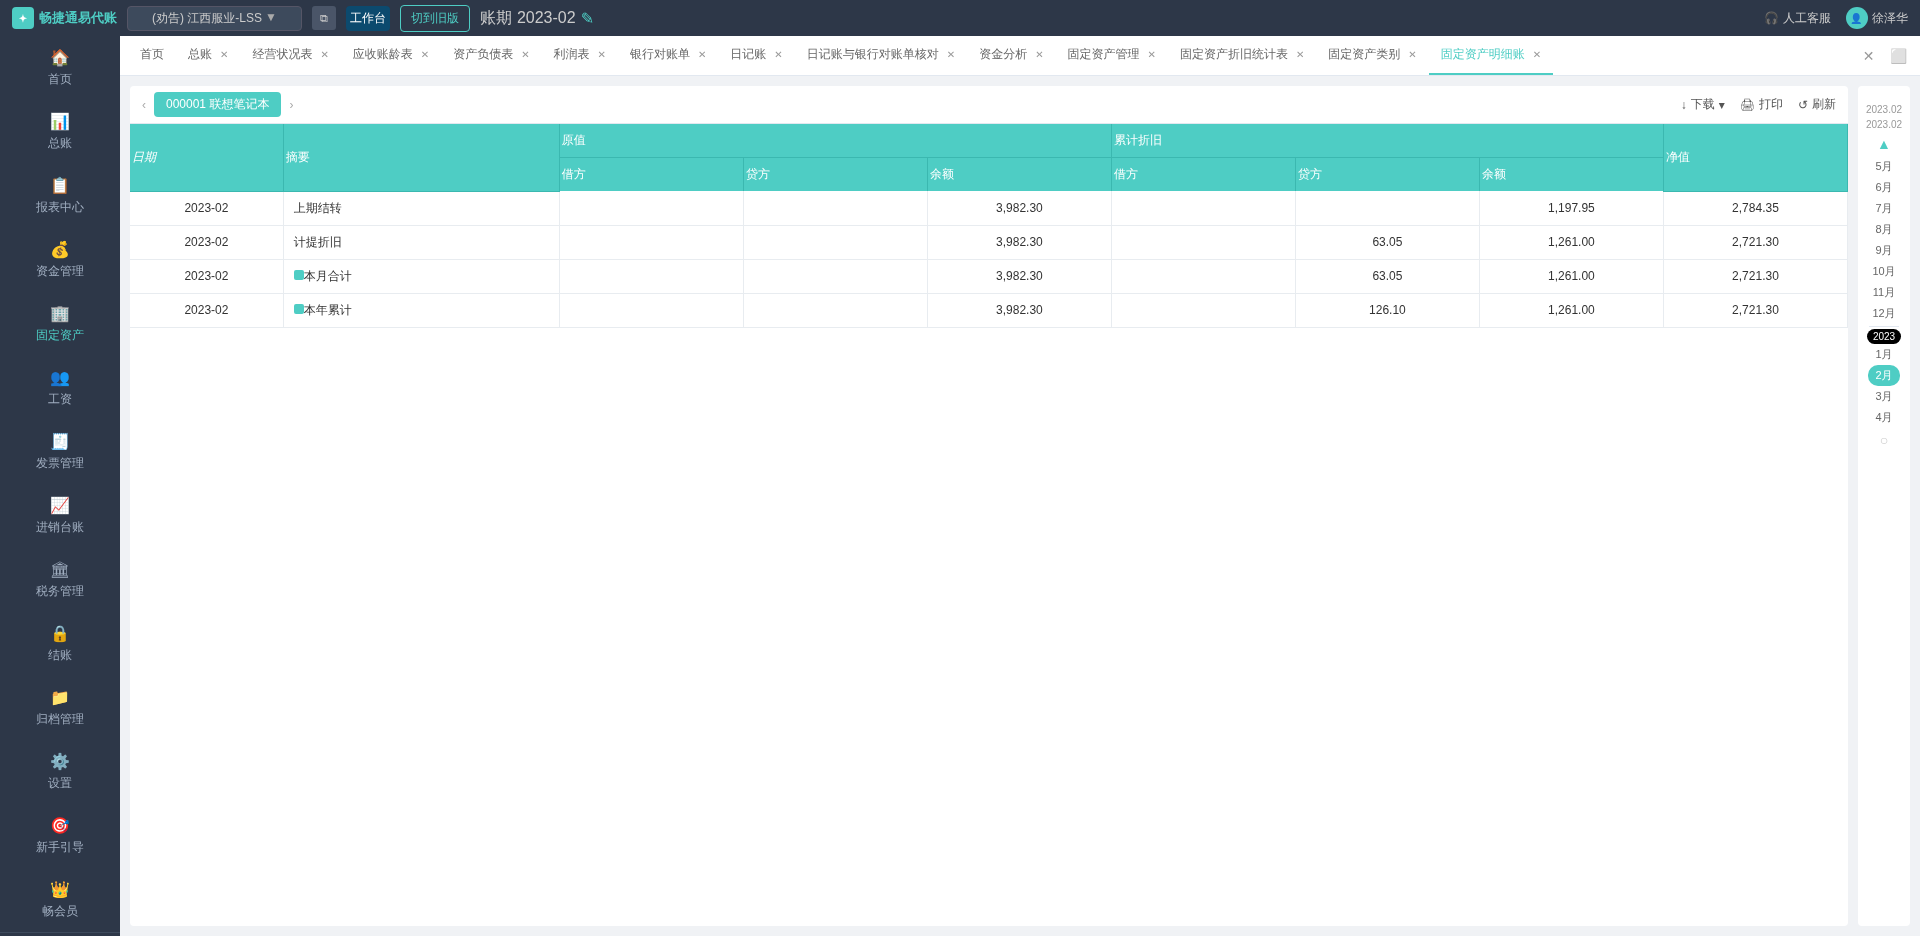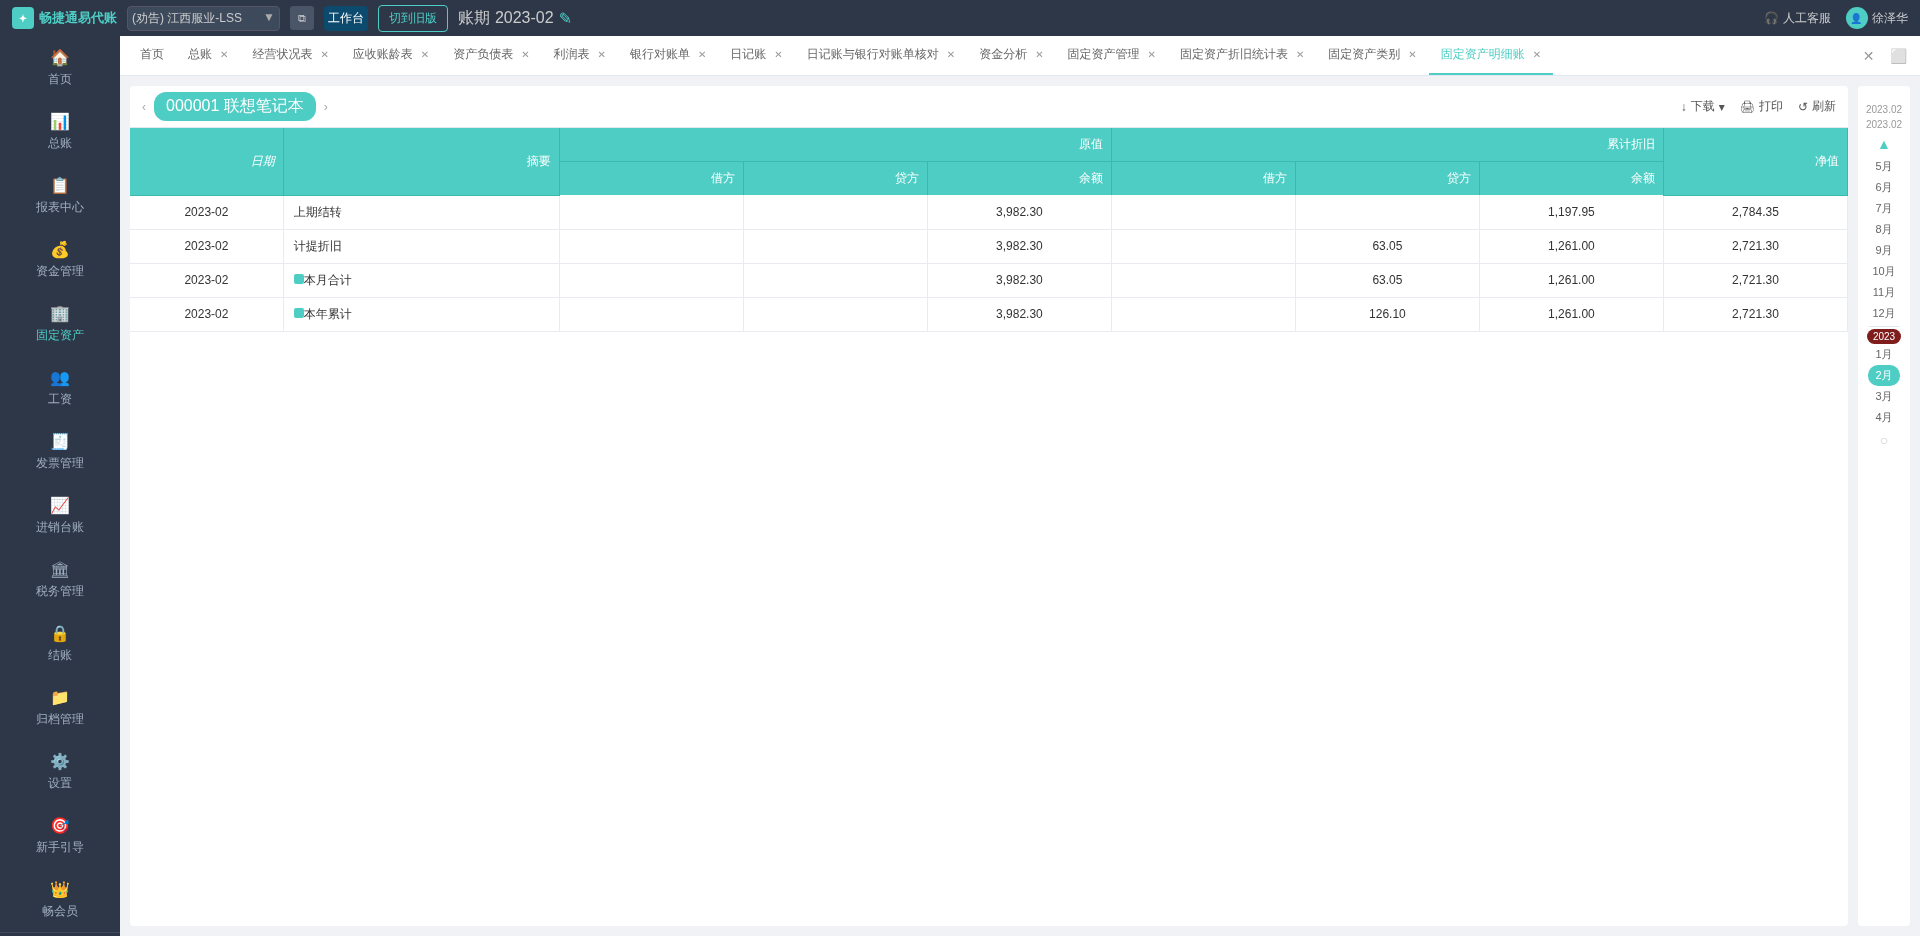--- a/index.html
+++ b/index.html
@@ -2,21 +2,21 @@
 <html><head>
   <meta charset="utf-8">
   <style>
     * { box-sizing: border-box; margin: 0; padding: 0; }
     body { font-family: 'Microsoft YaHei', 'PingFang SC', sans-serif; font-size: 13px; background: #f0f2f5; display: flex; flex-direction: column; height: 100vh; overflow: hidden; }
 
     
     .top-bar { background: #2d3748; height: 36px; display: flex; align-items: center; padding: 0 12px; gap: 10px; flex-shrink: 0; }
     .top-bar-logo { color: #4ecdc4; font-size: 13px; font-weight: bold; display: flex; align-items: center; gap: 5px; }
     .top-bar-logo .logo-icon { width: 22px; height: 22px; background: #4ecdc4; border-radius: 4px; display: flex; align-items: center; justify-content: center; color: white; font-size: 10px; }
-    .top-bar-company { color: #ccc; font-size: 12px; background: #3d4a5c; border: 1px solid #556; border-radius: 4px; padding: 3px 4px; display: flex; align-items: flex-start; gap: 21px; }
+    .top-bar-company { color: #ccc; font-size: 12px; background: #3d4a5c; border: 1px solid #556; border-radius: 4px; padding: 3px 24px; display: flex; align-items: flex-start; gap: 3px; }
     .top-bar-company .arrow { color: #aaa; }
     .top-bar-copy-icon { width: 24px; height: 24px; background: #4a5568; border-radius: 3px; display: flex; align-items: center; justify-content: center; color: #ccc; font-size: 11px; cursor: pointer; }
     .btn-workspace { background: #0c4a6e; color: white; border: none; border-radius: 4px; padding: 4px 4px; font-size: 12px; cursor: pointer; }
     .btn-switch { background: transparent; color: #4ecdc4; border: 1px solid #4ecdc4; border-radius: 4px; padding: 4px 10px; font-size: 12px; cursor: pointer; }
     .top-bar-period { color: #ccc; font-size: 16px; display: flex; align-items: center; gap: 5px; }
     .top-bar-right { margin-left: auto; display: flex; align-items: center; gap: 15px; }
     .top-bar-right .service { color: #ccc; font-size: 12px; display: flex; align-items: center; gap: 4px; }
     .top-bar-right .user { color: #ccc; font-size: 12px; display: flex; align-items: center; gap: 4px; }
     .user-avatar { width: 22px; height: 22px; background: #4ecdc4; border-radius: 50%; display: flex; align-items: center; justify-content: center; color: white; font-size: 10px; }
 
@@ -44,39 +44,39 @@
 
     
     .page-content { flex: 1; display: flex; overflow: hidden; padding: 10px; gap: 10px; }
 
     
     .table-area { flex: 1; display: flex; flex-direction: column; overflow: hidden; background: white; border-radius: 4px; }
 
     
     .asset-nav { display: flex; align-items: center; padding: 6px 12px; border-bottom: 1px solid #e2e8f0; gap: 8px; }
     .asset-nav-arrow { color: #aaa; cursor: pointer; font-size: 12px; }
-    .asset-tab { background: #4ecdc4; color: white; padding: 4px 12px; border-radius: 12px; font-size: 16px; }
+    .asset-tab { background: #4ecdc4; color: white; padding: 4px 12px; border-radius: 4px; font-size: 12px; }
     .asset-nav-right { margin-left: auto; display: flex; align-items: center; gap: 15px; }
     .action-btn { display: flex; align-items: center; gap: 4px; color: #555; font-size: 12px; cursor: pointer; }
 
     
     .data-table { flex: 1; overflow: auto; }
     table { width: 100%; border-collapse: collapse; }
-    thead tr th { background: #4ecdc4; color: white; text-align: right; padding: 8px 8px; font-size: 12px; font-weight: normal; border-right: 1px solid #3bb8b0; white-space: nowrap; }
+    thead tr th { background: #4ecdc4; color: white; text-align: left; padding: 8px 2px; font-size: 12px; font-weight: normal; border-right: 1px solid #3bb8b0; white-space: nowrap; }
     thead tr:first-child th { border-bottom: 1px solid #3bb8b0; }
     tbody tr td { text-align: center; padding: 8px 6px; font-size: 12px; border-bottom: 1px solid #e8ecf0; border-right: 1px solid #e8ecf0; color: #333; white-space: nowrap; }
     .tag-green { display: inline-flex; align-items: center; gap: 3px; }
     .tag-green::before { content: ''; display: inline-block; width: 10px; height: 10px; background: #4ecdc4; border-radius: 2px; }
     td.text-left { text-align: left; padding-left: 10px; }
 
     
     .right-timeline { width: 52px; background: white; border-radius: 4px; display: flex; flex-direction: column; align-items: center; padding: 16px 0; overflow-y: auto; flex-shrink: 0; }
     .timeline-month { font-size: 11px; color: #666; padding: 3px 0; cursor: pointer; width: 100%; text-align: center; }
     .timeline-month.active { background: #4ecdc4; color: white; border-radius: 10px; width: 32px; margin: 0 auto; }
-    .timeline-month.year-label { background: #7f1d1d; color: white; border-radius: 10px; width: 34px; margin: 0 auto; font-size: 10px; padding: 2px 0; }
+    .timeline-month.year-label { background: #000000; color: white; border-radius: 10px; width: 34px; margin: 0 auto; font-size: 10px; padding: 2px 0; }
     .timeline-period { font-size: 10px; color: #999; padding: 2px 4px; text-align: center; }
     .timeline-scroll-up { color: #4ecdc4; cursor: pointer; font-size: 14px; padding: 4px; }
     .timeline-scroll-down { color: #ccc; cursor: pointer; font-size: 14px; padding: 4px; }
     .timeline-divider { width: 30px; height: 1px; background: #e2e8f0; margin: 2px 0; }
   </style>
 </head>
 <body>
 
 <div class="top-bar">
   <div class="top-bar-logo">

